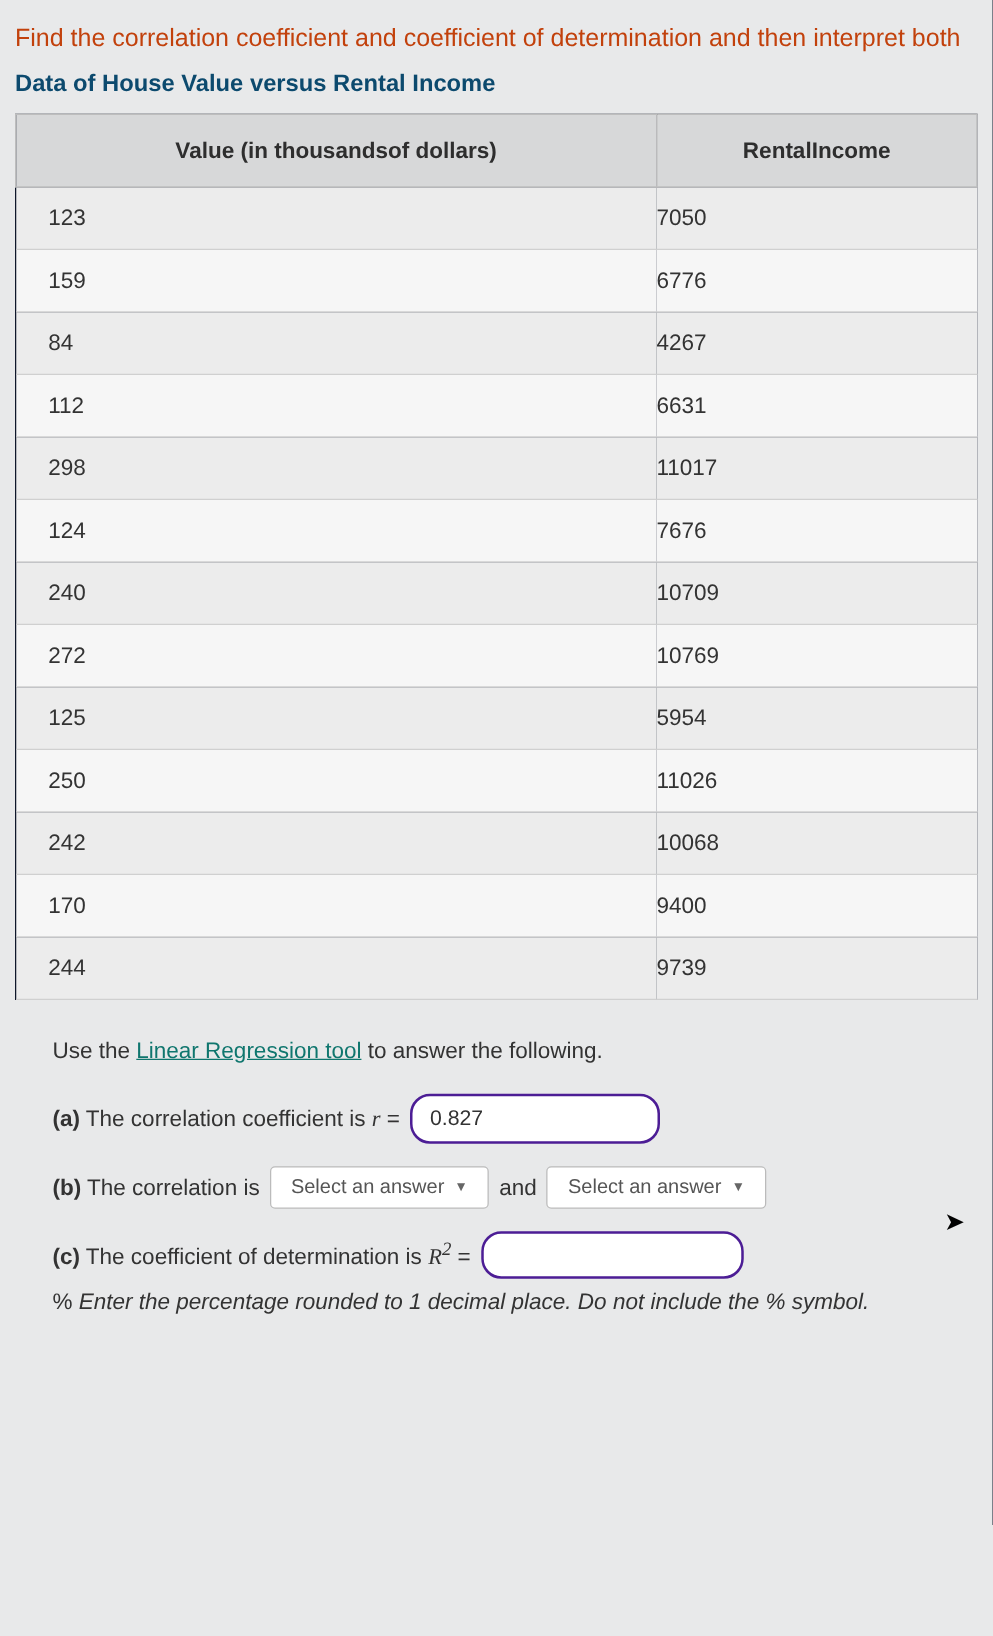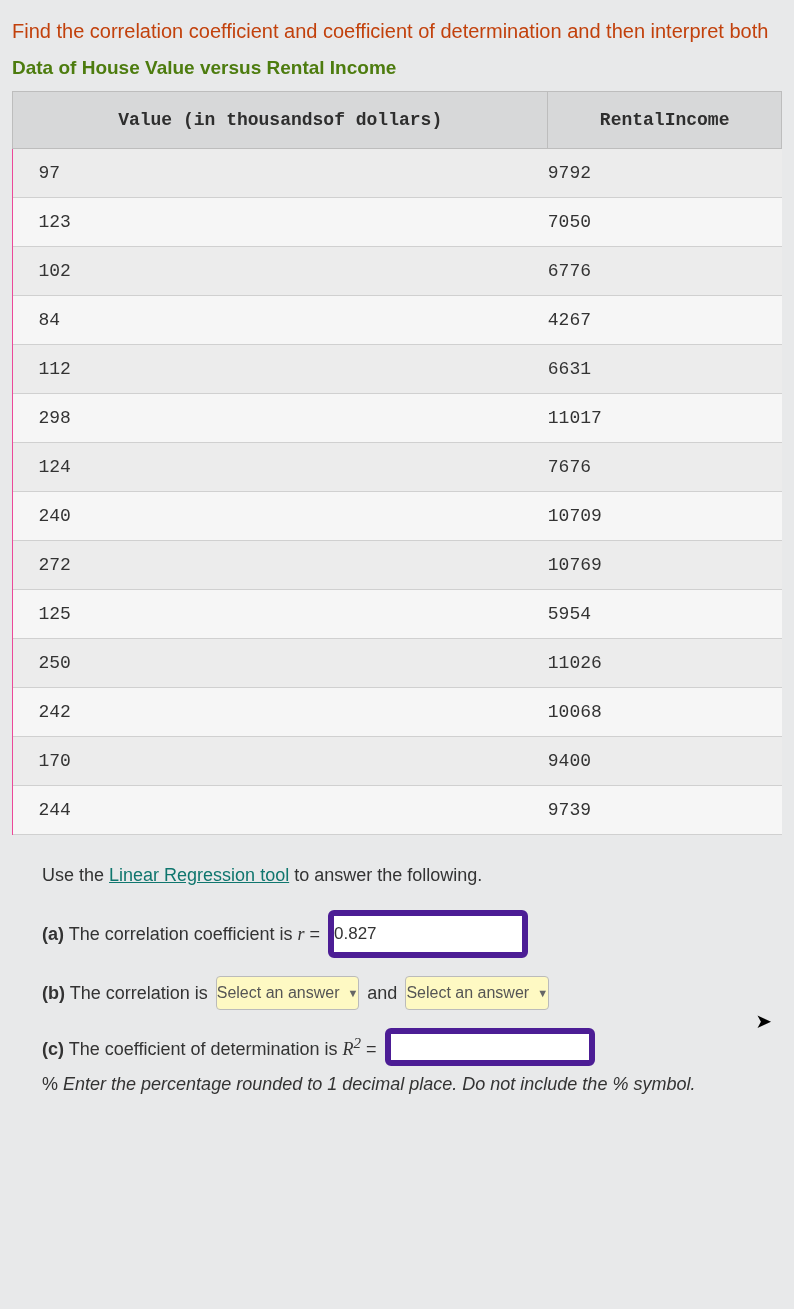--- a/index.html
+++ b/index.html
@@ -15,28 +15,27 @@
   }
   .q-title {
     font-size: 20px;
     color: #c2410c;
     margin: 10px 0 14px 0;
     font-weight: 400;
   }
   .subtitle {
     font-size: 19px;
     font-weight: 700;
-    color: #4d7c0f;
+    color: #0c4a6e;
     margin-bottom: 12px;
   }
   table.data {
     width: 100%;
     border-collapse: collapse;
-    background: #ec4899;
-    font-family: Liberation Mono, monospace;
+    background: #0f172a;
   }
   table.data th {
     background: #d7d8d9;
     font-weight: 700;
     font-size: 18px;
     padding: 18px 10px;
     text-align: center;
     color: #2e2e2e;
     border: 1px solid #bdbdbd;
   }
@@ -56,34 +55,34 @@
   table.data td.col-rent { text-align: left; padding-left: 0; }
   .below {
     padding: 20px 30px 10px 30px;
     font-size: 18px;
     color: #333;
   }
   .below p { margin: 10px 0 24px 0; }
   .tool-link { text-decoration: underline; color: #0f766e; }
   .row { display: flex; align-items: center; flex-wrap: wrap; gap: 8px; margin: 18px 0; }
   .inputbox {
-    border: 6px solid #4c1d95;
-    border-radius: 6px;
+    border: 2px solid #4c1d95;
+    border-radius: 16px;
     background: #fff;
-    padding: 8px 0;
+    padding: 8px 14px;
     min-width: 200px;
     font-size: 17px;
     color: #333;
   }
   .inputbox.empty { min-width: 210px; height: 38px; }
   .select {
     border: 1px solid #bbb;
     border-radius: 4px;
-    background: #fef9c3;
-    padding: 7px 0;
+    background: #ffffff;
+    padding: 7px 16px;
     font-size: 16px;
     color: #555;
     display: inline-flex;
     align-items: center;
     gap: 8px;
   }
   .chev { font-size: 11px; color: #666; }
   .italic { font-style: italic; }
   .bold { font-weight: 700; }
   .rlabel { font-style: italic; font-family: 'Times New Roman', serif; }
@@ -107,29 +106,25 @@
 
   <table class="data">
     <thead>
       <tr>
         <th>Value (in thousandsof dollars)</th>
         <th>RentalIncome</th>
       </tr>
     </thead>
     <tbody id="table-body">
         <tr>
-          <td class="col-val">97</td>
-          <td class="col-rent">9792</td>
-        </tr>
-        <tr>
           <td class="col-val">123</td>
           <td class="col-rent">7050</td>
         </tr>
         <tr>
-          <td class="col-val">102</td>
+          <td class="col-val">159</td>
           <td class="col-rent">6776</td>
         </tr>
         <tr>
           <td class="col-val">84</td>
           <td class="col-rent">4267</td>
         </tr>
         <tr>
           <td class="col-val">112</td>
           <td class="col-rent">6631</td>
         </tr>

